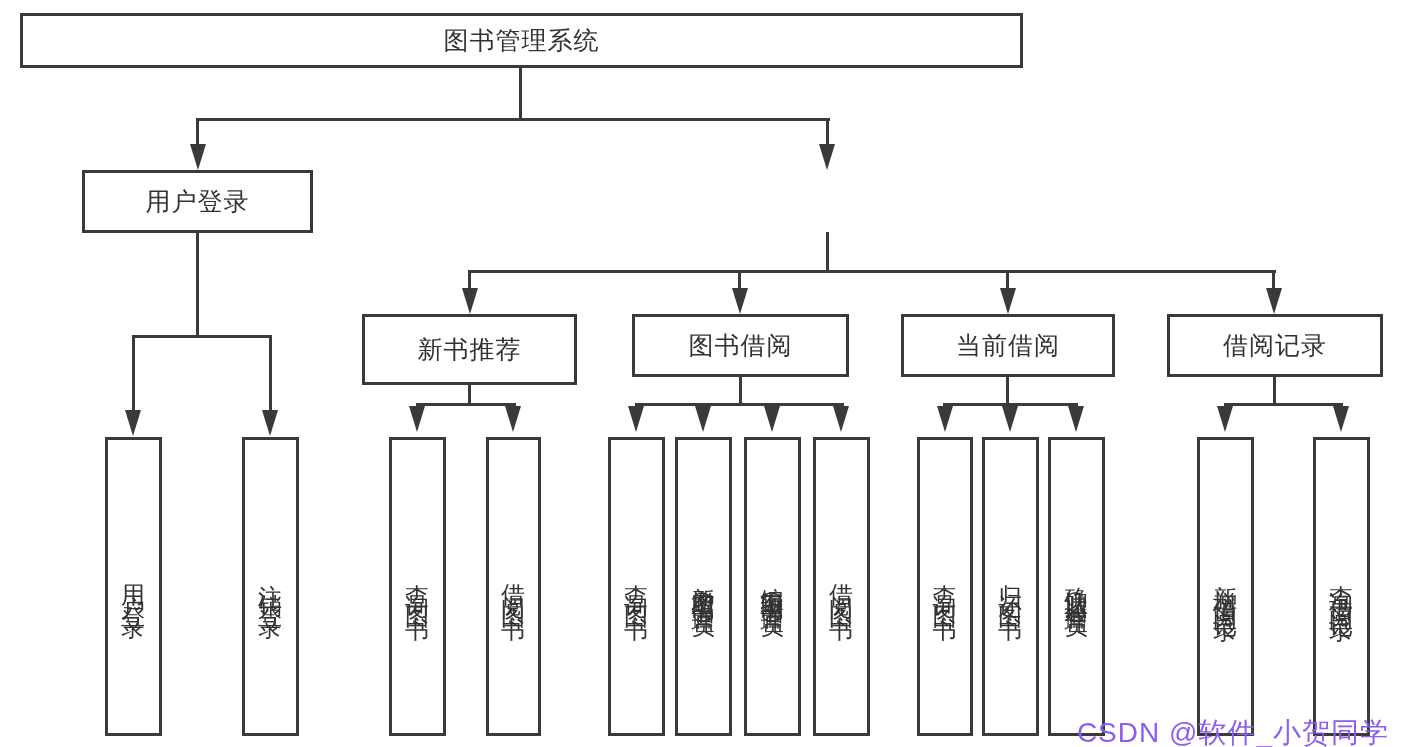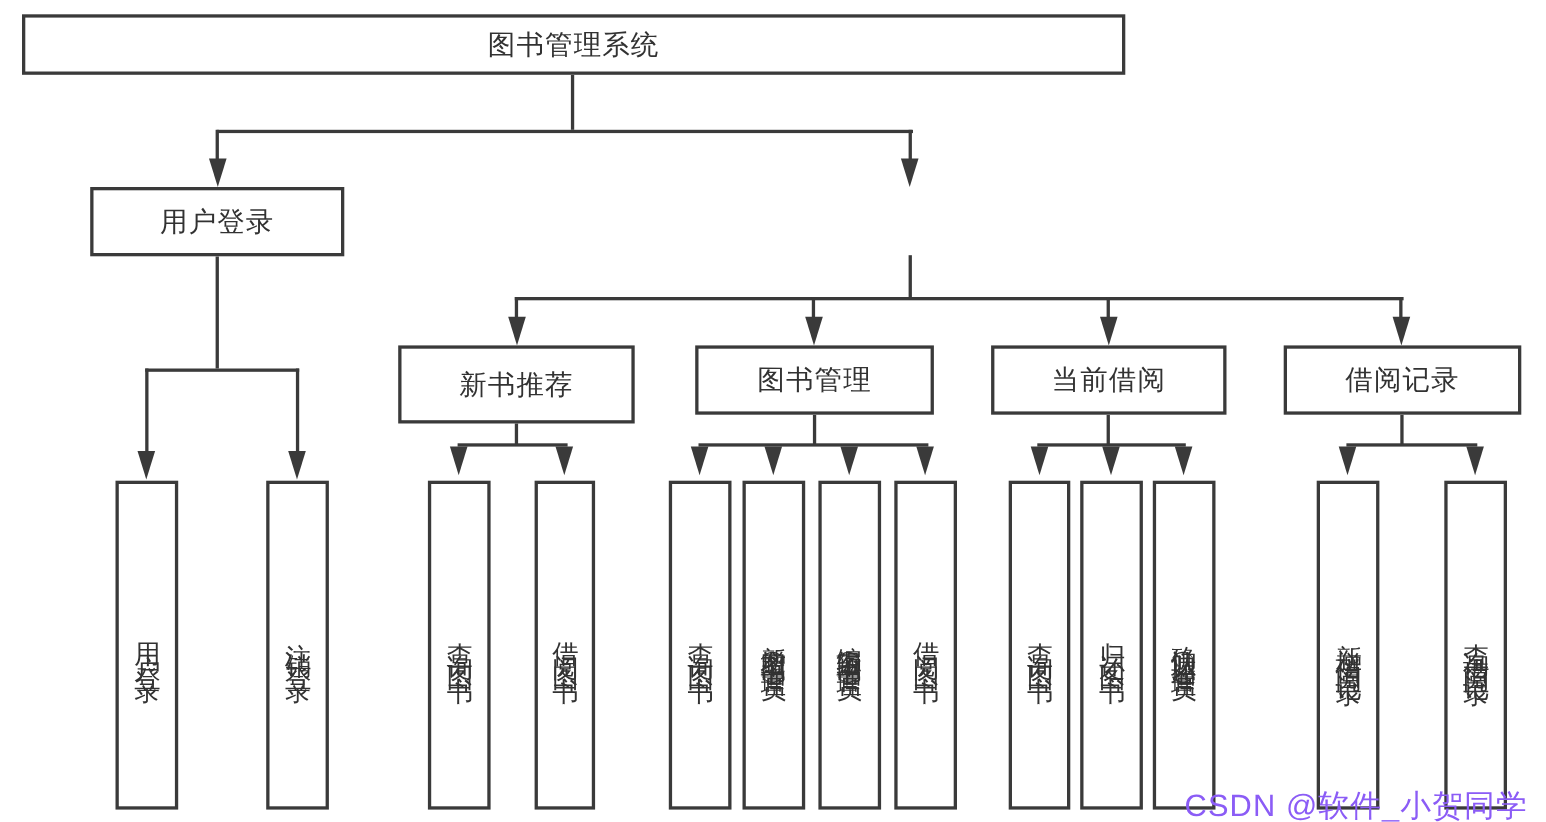--- a/index.html
+++ b/index.html
@@ -75,21 +75,21 @@
   <div class="arrow" style="left:732px;top:288px;"></div>
   <div class="vline" style="left:1006px;top:270px;height:20px;"></div>
   <div class="arrow" style="left:1000px;top:288px;"></div>
   <div class="vline" style="left:1272px;top:270px;height:20px;"></div>
   <div class="arrow" style="left:1266px;top:288px;"></div>
 
   <div class="box" style="left:362px;top:314px;width:215px;height:71px;">
     <span>新书推荐</span>
   </div>
   <div class="box" style="left:632px;top:314px;width:217px;height:63px;">
-    <span>图书管理</span>
+    <span>图书借阅</span>
   </div>
   <div class="box" style="left:1167px;top:314px;width:216px;height:63px;">
     <span>借阅记录</span>
   </div>
   <div class="box" style="left:901px;top:314px;width:214px;height:63px;">
     <span>当前借阅</span>
   </div>
 
   <div class="vline" style="left:468px;top:377px;height:28px;"></div>
   <div class="hline" style="left:416px;top:403px;width:100px;"></div>

